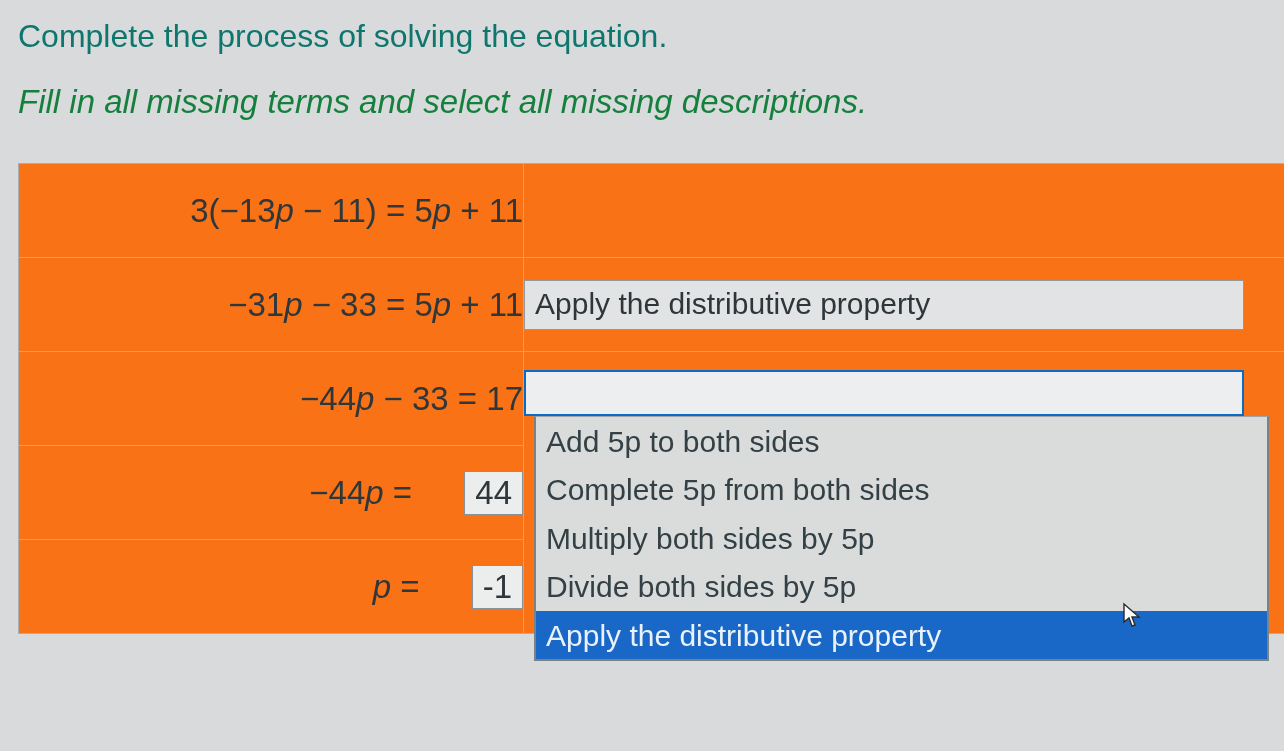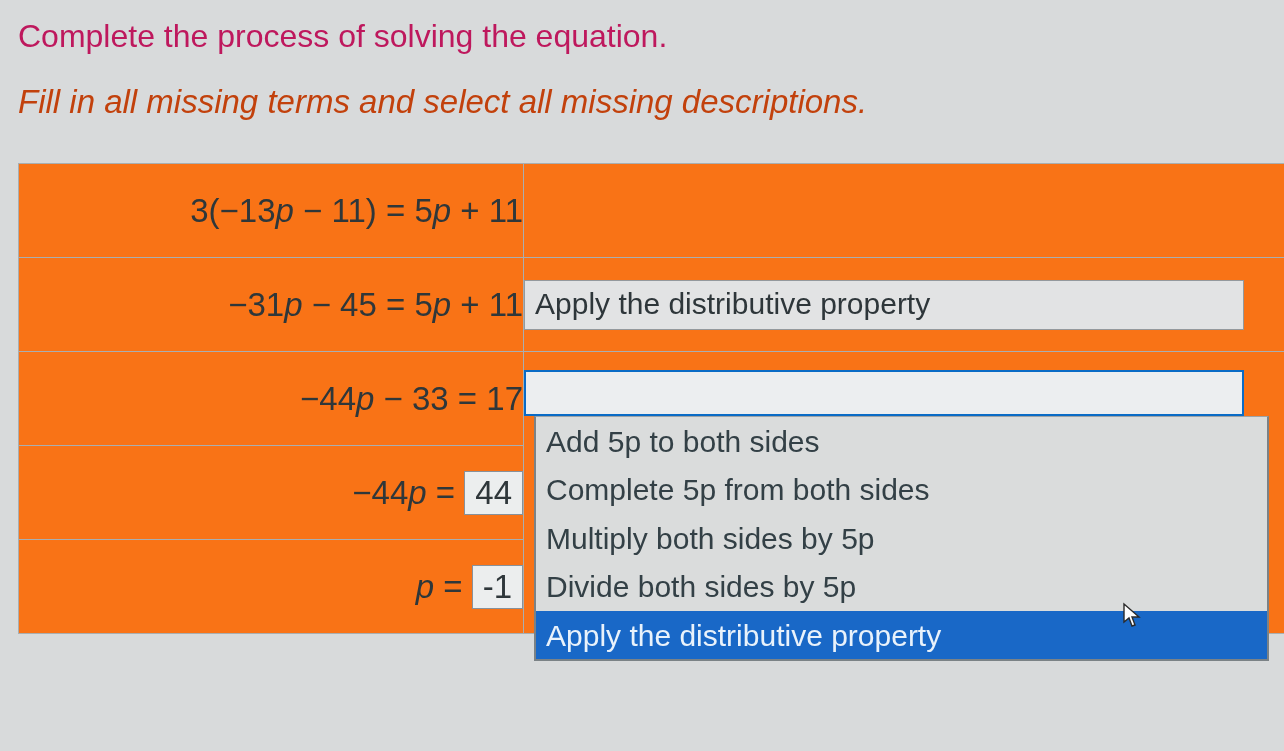--- a/index.html
+++ b/index.html
@@ -10,27 +10,27 @@
     background: #d8dadb;
     font-family: "Lucida Sans", "Lucida Grande", Verdana, Arial, sans-serif;
     color: #3a4246;
     padding: 18px 0 0 18px;
     overflow: hidden;
     position: relative;
   }
   .heading {
     font-size: 32px;
     margin-bottom: 28px;
-    color: #be185d;
+    color: #0f766e;
   }
   .subheading {
     font-size: 33px;
     font-style: italic;
     margin-bottom: 42px;
-    color: #c2410c;
+    color: #15803d;
   }
   .worktable {
     border-collapse: collapse;
     border: 1px solid #a9aeb0;
     background: #f97316;
     width: 1284px;
   }
   .worktable td {
     border: 1px solid #a9aeb0;
     padding: 0;
@@ -47,20 +47,21 @@
   .eqcell .var { font-style: italic; }
   .eqcell .inputbox {
     display: inline-block;
     border: 1.5px solid #88919a;
     background: #eceeee;
     padding: 2px 10px;
     min-width: 46px;
     text-align: center;
     font-style: normal;
     vertical-align: baseline;
+    margin-left: 43px;
   }
   .desccell {
     font-size: 30px;
     color: #2e363a;
     padding-left: 12px;
     position: relative;
   }
   .descbox {
     border: 1.5px solid #94999d;
     background: #e2e3e4;
@@ -115,21 +116,21 @@
 <table class="worktable">
   <tbody>
       <tr>
     <td class="eqcell">
       <span>3(−13</span><span class="var">p</span><span> − 11) = 5</span><span class="var">p</span><span> + 11</span>
     </td>
     <td class="desccell"></td>
   </tr>
   <tr>
     <td class="eqcell">
-      <span>−31</span><span class="var">p</span><span> − 45 = 5</span><span class="var">p</span><span> + 11</span>
+      <span>−31</span><span class="var">p</span><span> − 33 = 5</span><span class="var">p</span><span> + 11</span>
     </td>
     <td class="desccell">
       <div class="descbox">Apply the distributive property</div>
     </td>
   </tr>
   <tr>
     <td class="eqcell">
       <span>−44</span><span class="var">p</span><span> − 33 = 17</span>
     </td>
     <td class="desccell" rowspan="3" style="vertical-align:top;padding-top:18px;">

